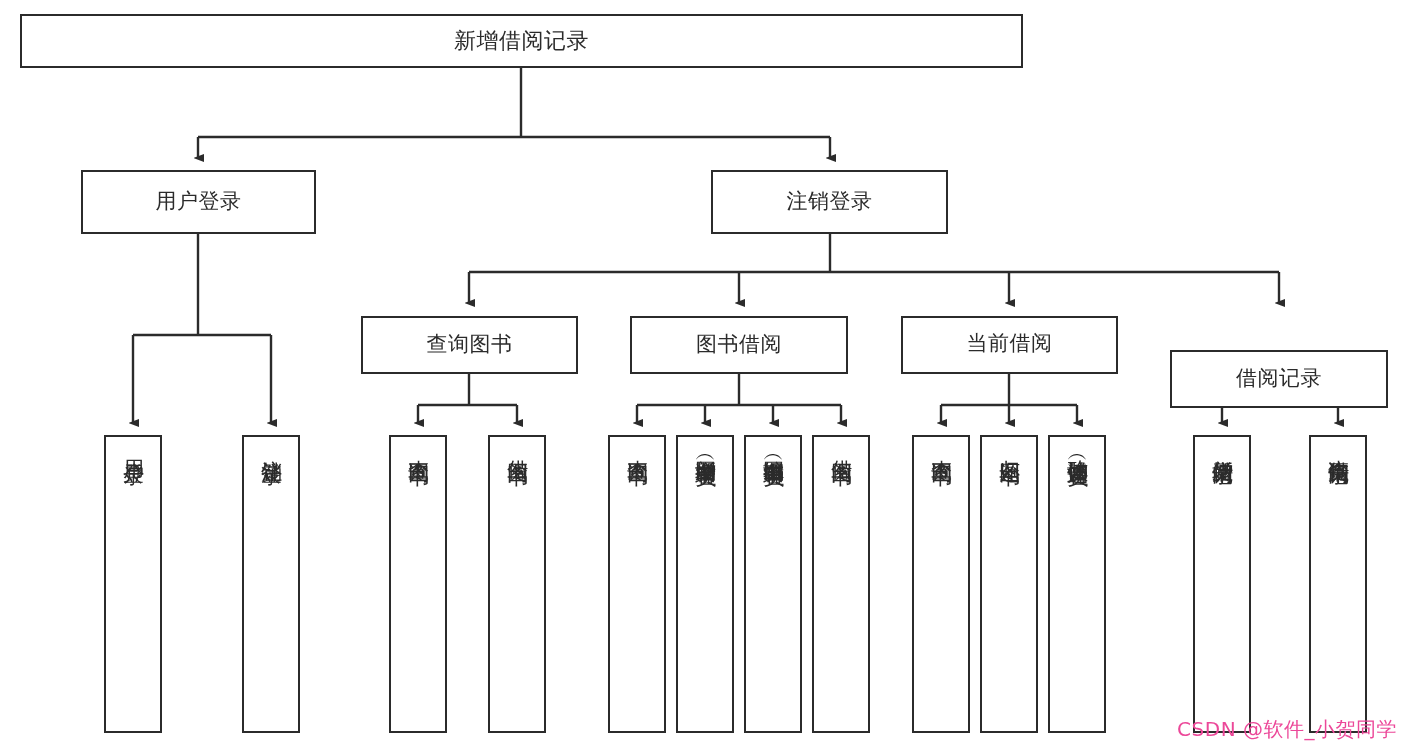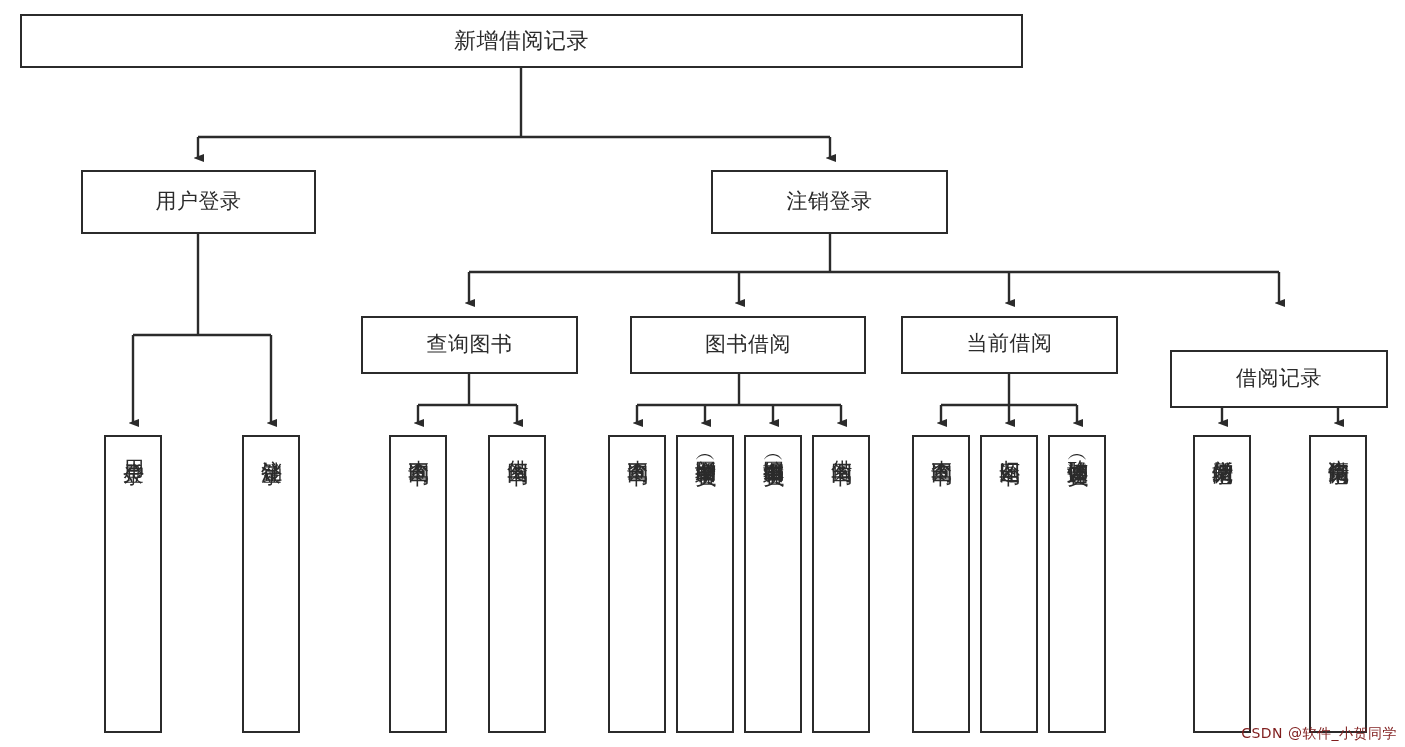--- a/index.html
+++ b/index.html
@@ -61,22 +61,22 @@
     font-size: 21px;
     line-height: 1.02;
     letter-spacing: 2px;
     white-space: nowrap;
   }
   .node.v.tall .label { letter-spacing: 1px; }
   .watermark {
     position: absolute;
     right: 8px;
     bottom: 4px;
-    font-size: 14px;
-    color: #7f1d1d;
+    font-size: 20px;
+    color: #ec4899;
     white-space: nowrap;
     letter-spacing: 0.5px;
   }
 </style>
 </head>
 <body>
 
 <div id="diagram-root">
 
   <svg class="edges" viewBox="0 0 1405 747">
@@ -136,21 +136,21 @@
   <div class="node h" style="left:81px; top:170px; width:235px; height:64px;">
     <span class="label">用户登录</span>
   </div>
   <div class="node h" style="left:711px; top:170px; width:237px; height:64px;">
     <span class="label">注销登录</span>
   </div>
 
   <div class="node h" style="left:361px; top:316px; width:217px; height:58px;">
     <span class="label">查询图书</span>
   </div>
-  <div class="node h" style="left:630px; top:316px; width:236px; height:58px;">
+  <div class="node h" style="left:630px; top:316px; width:218px; height:58px;">
     <span class="label">图书借阅</span>
   </div>
   <div class="node h" style="left:901px; top:316px; width:217px; height:58px;font-family:Liberation Mono, monospace;">
     <span class="label">当前借阅</span>
   </div>
   <div class="node h" style="left:1170px; top:316px; width:218px; height:58px;margin-top:34px;">
     <span class="label">借阅记录</span>
   </div>
 
   <div class="node v" style="left:104px; top:435px; width:58px; height:298px;">

